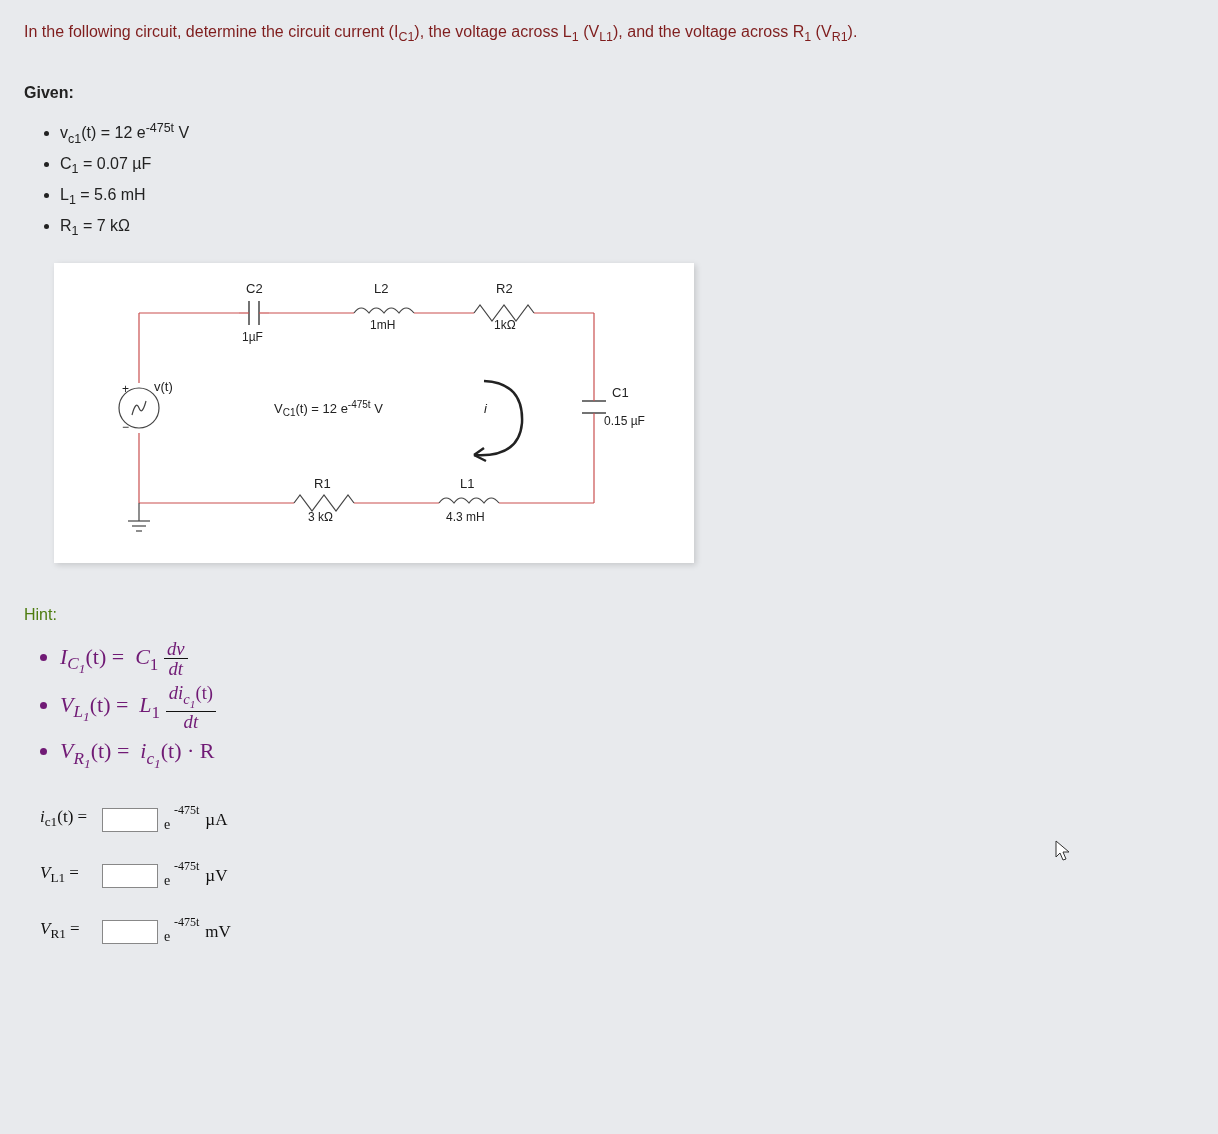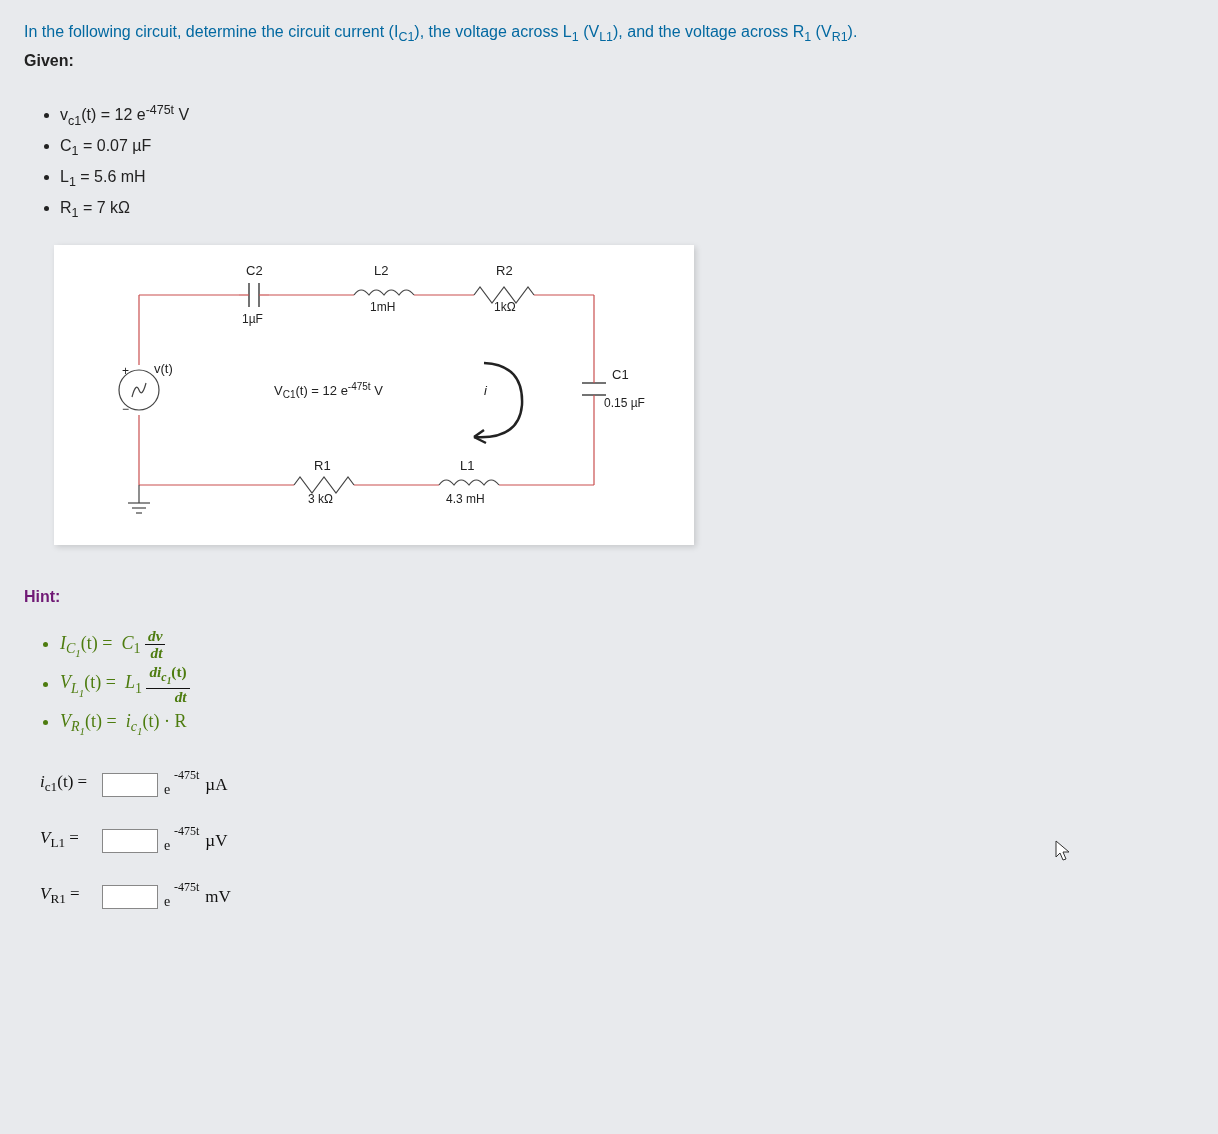--- a/index.html
+++ b/index.html
@@ -7,38 +7,38 @@
     margin: 0;
     padding: 20px 24px;
     font-family: Arial, Helvetica, sans-serif;
     background: #e8eaed;
     color: #333;
     width: 1218px;
     min-height: 1134px;
     font-size: 16px;
     line-height: 1.5;
   }
-  .problem-text { margin-bottom: 2px; color: #0369a1; }
-  .given-label { font-weight: bold; margin-bottom: 28px; color: #222; }
+  .problem-text { margin-bottom: 34px; color: #7f1d1d; }
+  .given-label { font-weight: bold; margin-bottom: 14px; color: #222; }
   .given-list { margin: 0 0 22px 36px; padding: 0; list-style: disc; color: #222; }
   .given-list li { margin-bottom: 4px; }
   .sub { vertical-align: sub; font-size: 0.78em; }
   .sup { vertical-align: super; font-size: 0.78em; }
   .circuit-box {
     background: #fff;
     width: 640px;
     height: 300px;
     margin: 10px 0 40px 30px;
     box-shadow: 2px 2px 6px rgba(0,0,0,0.15);
     position: relative;
   }
-  .hint-label { font-weight: bold; margin: 40px 0 19px 0; color: #701a75; }
-  .hint-list { margin: 0 0 18px 36px; padding: 0; list-style: disc; color: #4d7c0f; font-family: 'Times New Roman', serif; font-size: 18px; }
+  .hint-label { font-weight: normal; margin: 40px 0 12px 0; color: #4d7c0f; }
+  .hint-list { margin: 0 0 18px 36px; padding: 0; list-style: disc; color: #701a75; font-family: 'Times New Roman', serif; font-size: 22px; }
   .hint-list li { margin-bottom: 3px; }
-  .frac { display: inline-block; vertical-align: middle; text-align: right; font-size: 0.85em; line-height: 1.05; font-weight: bold; }
+  .frac { display: inline-block; vertical-align: middle; text-align: center; font-size: 0.85em; line-height: 1.05; }
   .frac .num { display: block; border-bottom: 1px solid #111; padding: 0 3px; }
   .frac .den { display: block; padding: 0 3px; }
   .answers { margin-left: 16px; font-family: 'Times New Roman', serif; font-size: 17px; color: #111; }
   .ans-row { display: flex; align-items: flex-end; gap: 6px; margin-bottom: 16px; height: 40px; }
   .ans-row .lbl { min-width: 56px; }
   .ans-row input {
     width: 56px; height: 24px;
     border: 1px solid #888; background: #fff;
     font-family: inherit; font-size: 15px; text-align: center;
   }

